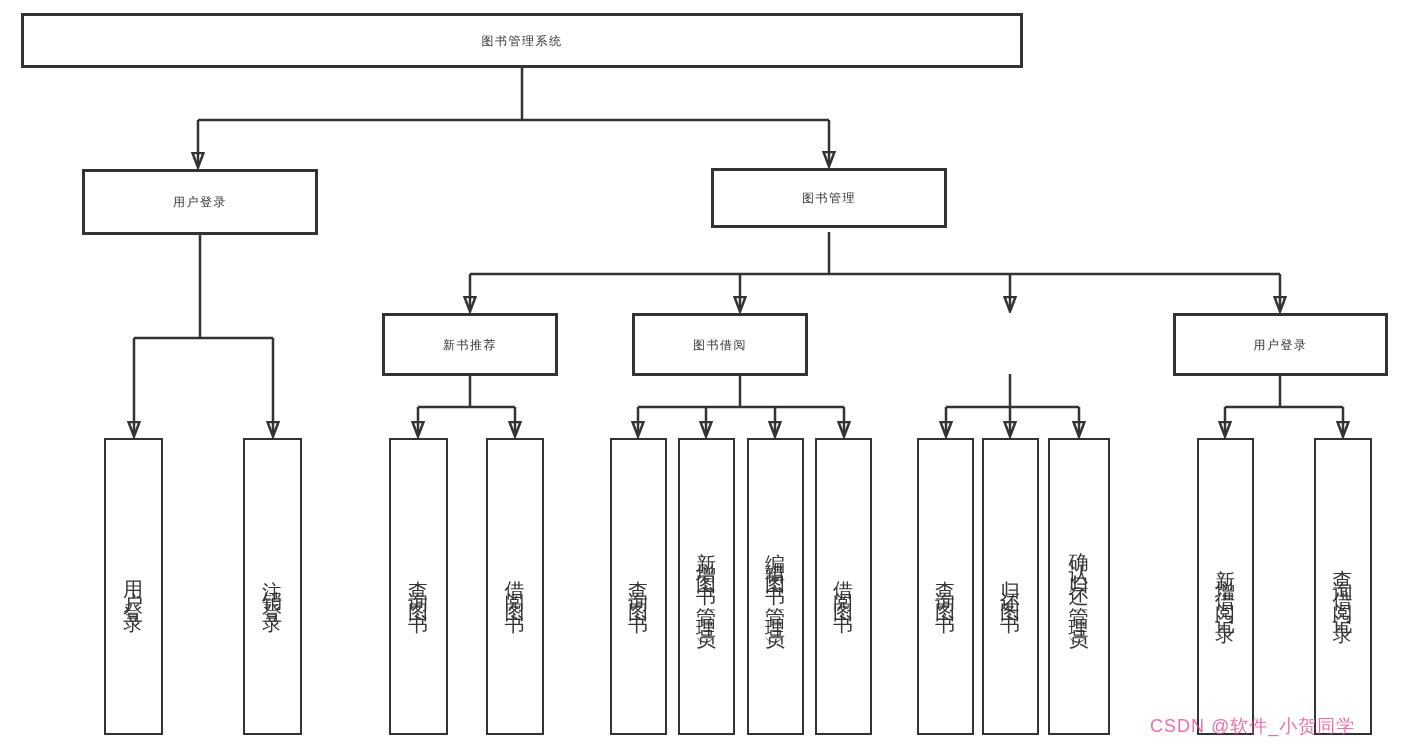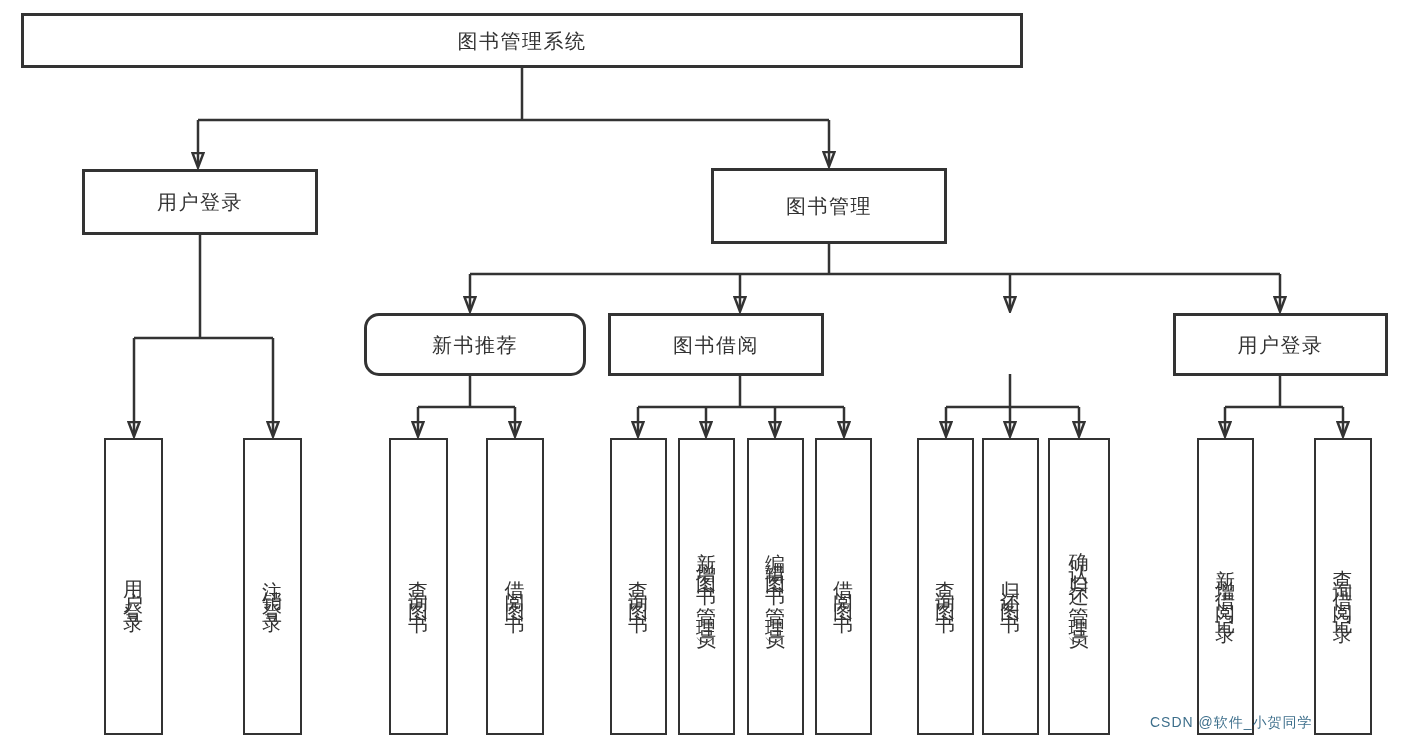--- a/index.html
+++ b/index.html
@@ -6,30 +6,30 @@
   body{
     width:1405px;height:747px;background:#ffffff;position:relative;overflow:hidden;
     font-family:"Liberation Sans","DejaVu Sans",sans-serif;color:#333333;
   }
   .canvas{position:absolute;left:0;top:0;width:1405px;height:747px;}
   svg.connectors{position:absolute;left:0;top:0;z-index:1;}
   svg.connectors path, svg.connectors line{stroke:#333333;stroke-width:2.5;fill:none;}
   .node{
     position:absolute;background:#ffffff;border:2.5px solid #333333;box-sizing:border-box;
     display:flex;align-items:center;justify-content:center;z-index:2;
-    font-size:20px;line-height:1;white-space:nowrap;
+    font-size:12px;line-height:1;white-space:nowrap;
   }
   .node.h{letter-spacing:1.5px;border-width:3px;}
   .node.v{
     writing-mode:vertical-rl;text-orientation:mixed;
     font-size:20px;letter-spacing:11px;white-space:normal;
   }
   .watermark{
     position:absolute;left:1150px;top:714px;z-index:3;
-    font-size:14px;letter-spacing:1px;color:#0c4a6e;opacity:0.8;white-space:nowrap;
+    font-size:18px;letter-spacing:1px;color:#ec4899;opacity:0.8;white-space:nowrap;
   }
 </style>
 </head>
 <body>
 
 <div class="canvas">
 
   <svg class="connectors" width="1405" height="747" viewBox="0 0 1405 747">
     <defs>
       <marker id="arrowhead" markerUnits="userSpaceOnUse" markerWidth="14" markerHeight="17" refX="7" refY="14" orient="0">
@@ -66,24 +66,24 @@
       <line x1="1010" y1="407" x2="1010" y2="435" marker-end="url(#arrowhead)"></line>
       <line x1="1079" y1="407" x2="1079" y2="435" marker-end="url(#arrowhead)"></line>
       <line x1="1225" y1="407" x2="1225" y2="435" marker-end="url(#arrowhead)"></line>
       <line x1="1343" y1="407" x2="1343" y2="435" marker-end="url(#arrowhead)"></line>
     </g>
   </svg>
 
   <div class="node h" style="left:21px;top:13px;width:1002px;height:55px;">图书管理系统</div>
 
   <div class="node h" style="left:82px;top:169px;width:236px;height:66px;">用户登录</div>
-  <div class="node h" style="left:711px;top:168px;width:236px;height:76px;">图书管理</div>
+  <div class="node h" style="left:711px;top:168px;width:236px;height:60px;">图书管理</div>
 
-  <div class="node h" style="left:364px;top:313px;width:222px;height:63px;border-radius:15px;">新书推荐</div>
-  <div class="node h" style="left:608px;top:313px;width:216px;height:63px;">图书借阅</div>
+  <div class="node h" style="left:382px;top:313px;width:176px;height:63px;">新书推荐</div>
+  <div class="node h" style="left:632px;top:313px;width:176px;height:63px;">图书借阅</div>
   <div class="node h" style="left:1173px;top:313px;width:215px;height:63px;">用户登录</div>
 
   <div class="node v" style="left:104px;top:438px;width:59px;height:297px;">用户登录</div>
   <div class="node v" style="left:243px;top:438px;width:59px;height:297px;">注销登录</div>
 
   <div class="node v" style="left:389px;top:438px;width:59px;height:297px;">查询图书</div>
   <div class="node v" style="left:486px;top:438px;width:58px;height:297px;">借阅图书</div>
 
   <div class="node v" style="left:610px;top:438px;width:57px;height:297px;">查询图书</div>
   <div class="node v" style="left:678px;top:438px;width:57px;height:297px;">新增图书（管理员）</div>

